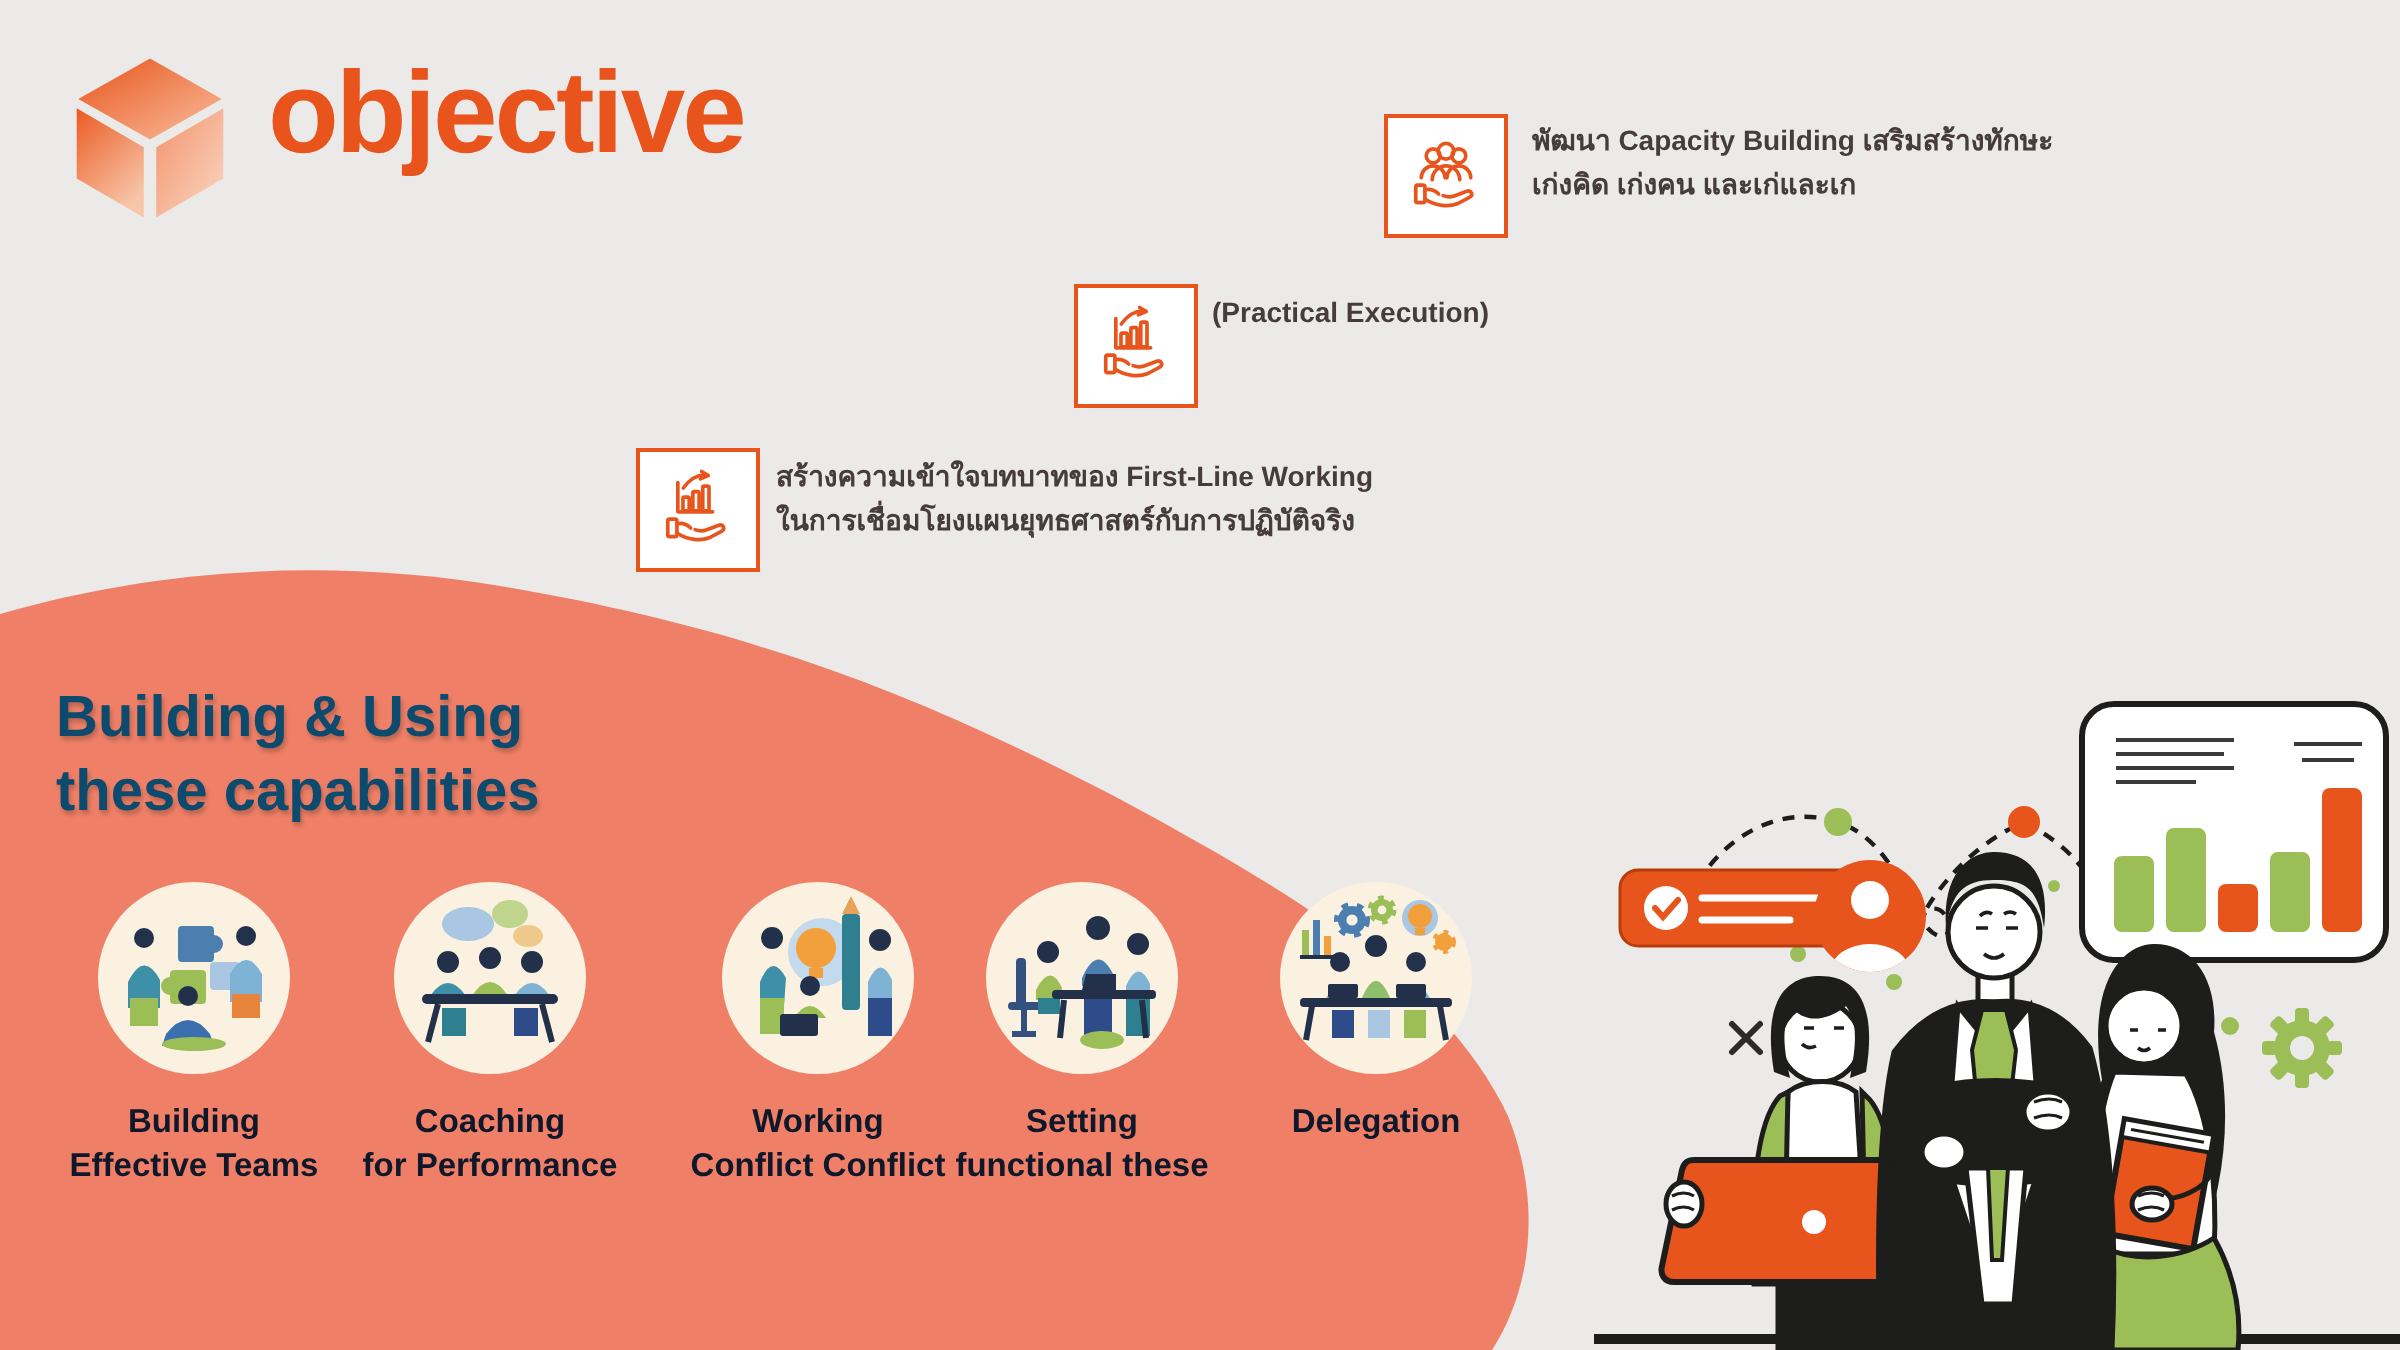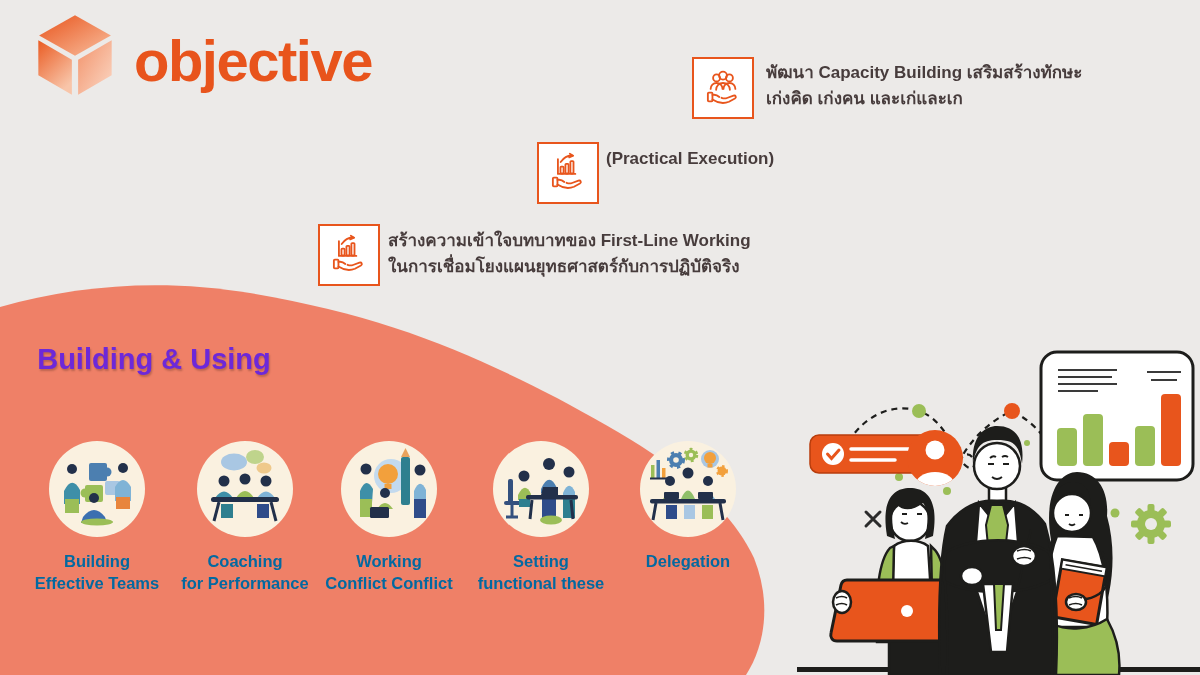--- a/index.html
+++ b/index.html
@@ -1,41 +1,41 @@
 <!DOCTYPE html>
 <html><head>
 <meta charset="utf-8">
 <style>
   * { margin:0; padding:0; box-sizing:border-box; }
   html,body { width:1200px; height:675px; }
   body { font-family:"Liberation Sans","DejaVu Sans",sans-serif; }
   .slide { position:relative; width:1200px; height:675px; background:#ECEAE8; overflow:hidden; }
 
   
-  .logo { position:absolute; left:36px; top:14px; display:flex; align-items:flex-end; gap:20px; }
+  .logo { position:absolute; left:36px; top:28px; display:flex; align-items:flex-start; gap:20px; }
   .logo-text { font-size:58px; font-weight:800; color:#E8541C; letter-spacing:-1.5px; line-height:1; padding-bottom:6px; }
 
   
   .icon-box { position:absolute; width:62px; height:62px; background:#fff; border:2.5px solid #E8551C;
               display:flex; align-items:center; justify-content:center; }
   .icon-box::before { content:""; position:absolute; left:-12px; top:-9px; width:100%; height:100%;
               background:linear-gradient(155deg,#E8551C 12%,#F29A72 45%,#F9D6C4 85%); z-index:-1; }
   .icon-box::after { content:""; position:absolute; right:-10px; top:-10px; width:17px; height:17px;
               background:#DC4E16; clip-path:polygon(100% 0,0 0,100% 100%); z-index:-1; }
-  .callout-text { position:absolute; color:#473C3C; font-weight:700; font-size:17px; line-height:1.55; white-space:nowrap; }
+  .callout-text { position:absolute; color:#473C3C; font-weight:700; font-size:14px; line-height:1.55; white-space:nowrap; }
 
   
   .blob-svg { position:absolute; left:0; top:0; pointer-events:none; }
-  .cap-title { position:absolute; left:28px; top:341px; width:252px; text-align:center;
-               color:#6d28d9; font-size:29px; font-weight:800; line-height:1.28;
+  .cap-title { position:absolute; left:28px; top:341px; width:252px; 
+               color:#0c4a6e; font-size:29px; font-weight:800; line-height:1.28;
                text-shadow:1px 2px 2px rgba(40,20,10,0.25); }
   .capability { position:absolute; top:441px; width:160px; display:flex; flex-direction:column; align-items:center; }
   .cap-circle { width:96px; height:96px; border-radius:50%; background:#FAF1E0; overflow:hidden;
                 display:flex; align-items:center; justify-content:center; }
-  .cap-label { margin-top:14px; text-align:center; color:#0369a1; font-size:16.5px; font-weight:700; line-height:1.32; }
+  .cap-label { margin-top:14px; text-align:center; color:#0f172a; font-size:16.5px; font-weight:700; line-height:1.32; }
 
   
   .scene { position:absolute; left:795px; top:340px; }
 </style>
 </head>
 <body>
 
 <div class="slide">
 
   <div class="logo">
@@ -114,20 +114,21 @@
     <div>ในการเชื่อมโยงแผนยุทธศาสตร์กับการปฏิบัติจริง</div>
   </div>
 
   <svg class="blob-svg" width="1200" height="675" viewBox="0 0 1200 675">
     <path d="M -10,310 C 70,285 160,278 250,293 C 380,315 462,349 557,398
              C 652,449 723,493 754,558 C 771,601 766,644 746,675 L -10,675 Z" fill="#EF8067"></path>
   </svg>
 
   <div class="cap-title">
     <div>Building &amp; Using</div>
+    <div>these capabilities</div>
   </div>
 
   <div class="capability" style="left:17px;">
     <div class="cap-circle">
       <svg width="96" height="96" viewBox="0 0 96 96">
         <rect x="40" y="22" width="18" height="18" rx="2" fill="#4C7FB0"></rect>
           <circle cx="58" cy="31" r="4.5" fill="#4C7FB0"></circle>
         <rect x="56" y="40" width="15" height="14" rx="2" fill="#A9C7E3"></rect>
         <rect x="36" y="44" width="18" height="17" rx="2" fill="#9BBE57"></rect>
           <circle cx="36" cy="52" r="4.5" fill="#9BBE57"></circle>
@@ -166,21 +167,21 @@
         <rect x="24" y="63" width="12" height="14" fill="#2E7F8F"></rect>
         <rect x="60" y="63" width="12" height="14" fill="#2F4C8A"></rect>
       </svg>
     </div>
     <div class="cap-label">
       <div>Coaching</div>
       <div>for Performance</div>
     </div>
   </div>
 
-  <div class="capability" style="left:309px;align-items:center;">
+  <div class="capability" style="left:329px;align-items:center;">
     <div class="cap-circle">
       <svg width="96" height="96" viewBox="0 0 96 96">
         <circle cx="50" cy="35" r="17" fill="#C3DAEE"></circle>
         <circle cx="47" cy="33" r="10" fill="#F2A03C"></circle>
           <rect x="43.5" y="43" width="7" height="5" fill="#F2A03C"></rect>
         <rect x="60" y="16" width="9" height="48" rx="2" fill="#2E7F8F"></rect>
         <path d="M60,16 l4.5,-9 l4.5,9 z" fill="#E8A25C"></path>
         <circle cx="25" cy="28" r="5.5" fill="#22304A"></circle>
         <path d="M19,50 q6,-15 13,-2 l-1,14 h-12 z" fill="#3E8FA8"></path>
         <rect x="19" y="58" width="12" height="18" fill="#9BBE57"></rect>

